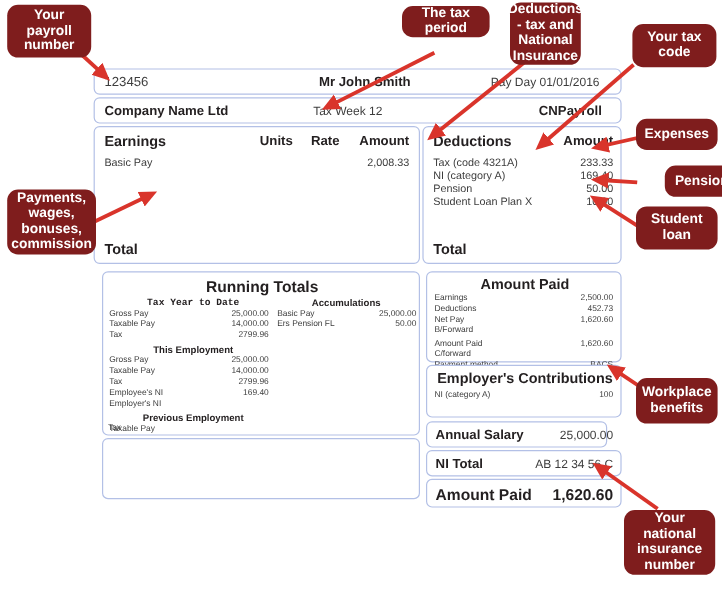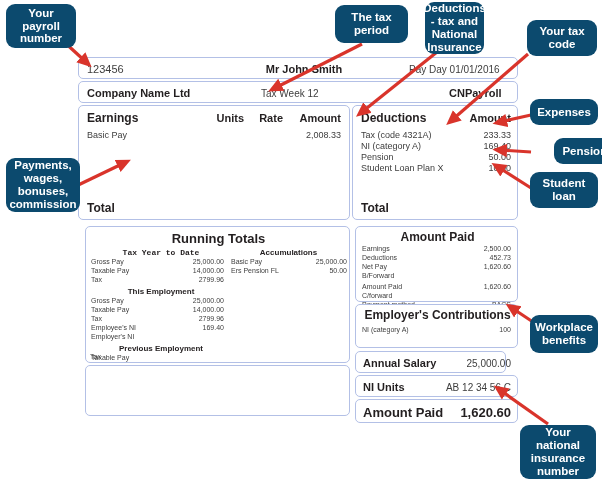--- a/index.html
+++ b/index.html
@@ -23,21 +23,21 @@
   .s9{font-size:9px;}
   .s10{font-size:10px;}
   .s11{font-size:11px;}
   .s12{font-size:12px;}
   .s13{font-size:13px;}
   .grey{color:#3d3d3d;}
   .right{text-align:right;}
   .ctr{text-align:center;}
   
   .callout{
-    position:absolute;background:#0c4a6e;color:#ffffff;
+    position:absolute;background:#7f1d1d;color:#ffffff;
     border-radius:9px;display:flex;align-items:center;justify-content:center;
     text-align:center;font-weight:bold;font-size:11.5px;line-height:1.12;
     box-sizing:border-box;padding:3px 4px;
   }
   
   .arrows{position:absolute;left:0;top:0;width:602px;height:494px;
           pointer-events:none;}
 </style>
 </head>
 <body>
@@ -140,21 +140,21 @@
   <span class="t s7 grey" style="left:6px;top:21px;">NI (category A)</span>
   <span class="t s7 grey right" style="left:95px;top:21px;width:60px;">100</span>
 </div>
 
 <div class="panel" style="left:355px;top:351px;width:151px;height:22px;">
   <span class="t s11 bold" style="left:7px;top:5px;">Annual Salary</span>
   <span class="t s10 grey right" style="left:85px;top:6px;width:70px;">25,000.00</span>
 </div>
 
 <div class="panel" style="left:355px;top:375px;width:163px;height:22px;">
-  <span class="t s11 bold" style="left:7px;top:5px;">NI Units</span>
+  <span class="t s11 bold" style="left:7px;top:5px;">NI Total</span>
   <span class="t s10 grey right" style="left:80px;top:6px;width:75px;">AB 12 34 56 C</span>
 </div>
 
 <div class="panel" style="left:355px;top:399px;width:163px;height:24px;">
   <span class="t s13 bold" style="left:7px;top:5px;">Amount Paid</span>
   <span class="t s13 bold right" style="left:85px;top:5px;width:70px;">1,620.60</span>
 </div>
 
 <svg class="arrows" viewBox="0 0 602 494" xmlns="http://www.w3.org/2000/svg">
   <defs>
@@ -181,21 +181,21 @@
     <line x1="72" y1="188" x2="124" y2="163"></line>
 
     <line x1="545" y1="330" x2="512" y2="308"></line>
 
     <line x1="548" y1="424" x2="500" y2="390"></line>
   </g>
 </svg>
 
 <div class="callout" style="left:6px;top:4px;width:70px;height:44px;">Your payroll number</div>
 
-<div class="callout" style="left:335px;top:5px;width:73px;height:38px;">The tax period</div>
+<div class="callout" style="left:335px;top:5px;width:73px;height:26px;">The tax period</div>
 
 <div class="callout" style="left:425px;top:2px;width:59px;height:52px;">Deductions - tax and National Insurance</div>
 
 <div class="callout" style="left:527px;top:20px;width:70px;height:36px;">Your tax code</div>
 
 <div class="callout" style="left:530px;top:99px;width:68px;height:26px;">Expenses</div>
 
 <div class="callout" style="left:554px;top:138px;width:68px;height:26px;">Pensions</div>
 
 <div class="callout" style="left:530px;top:172px;width:68px;height:36px;">Student loan</div>

